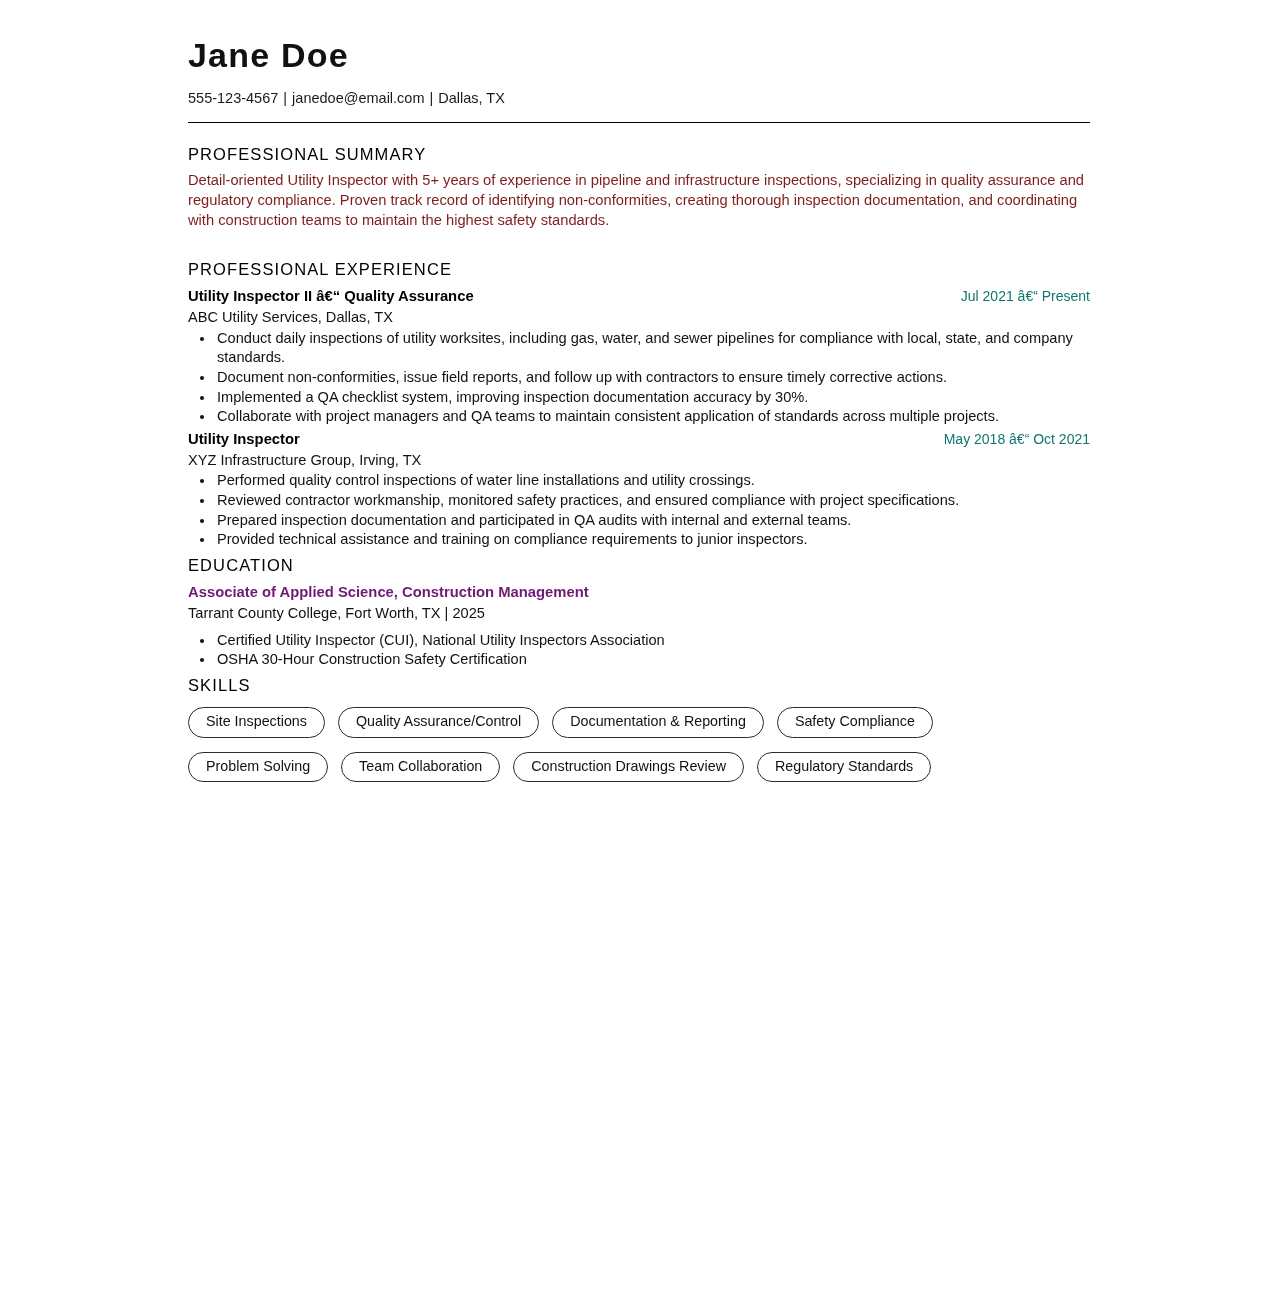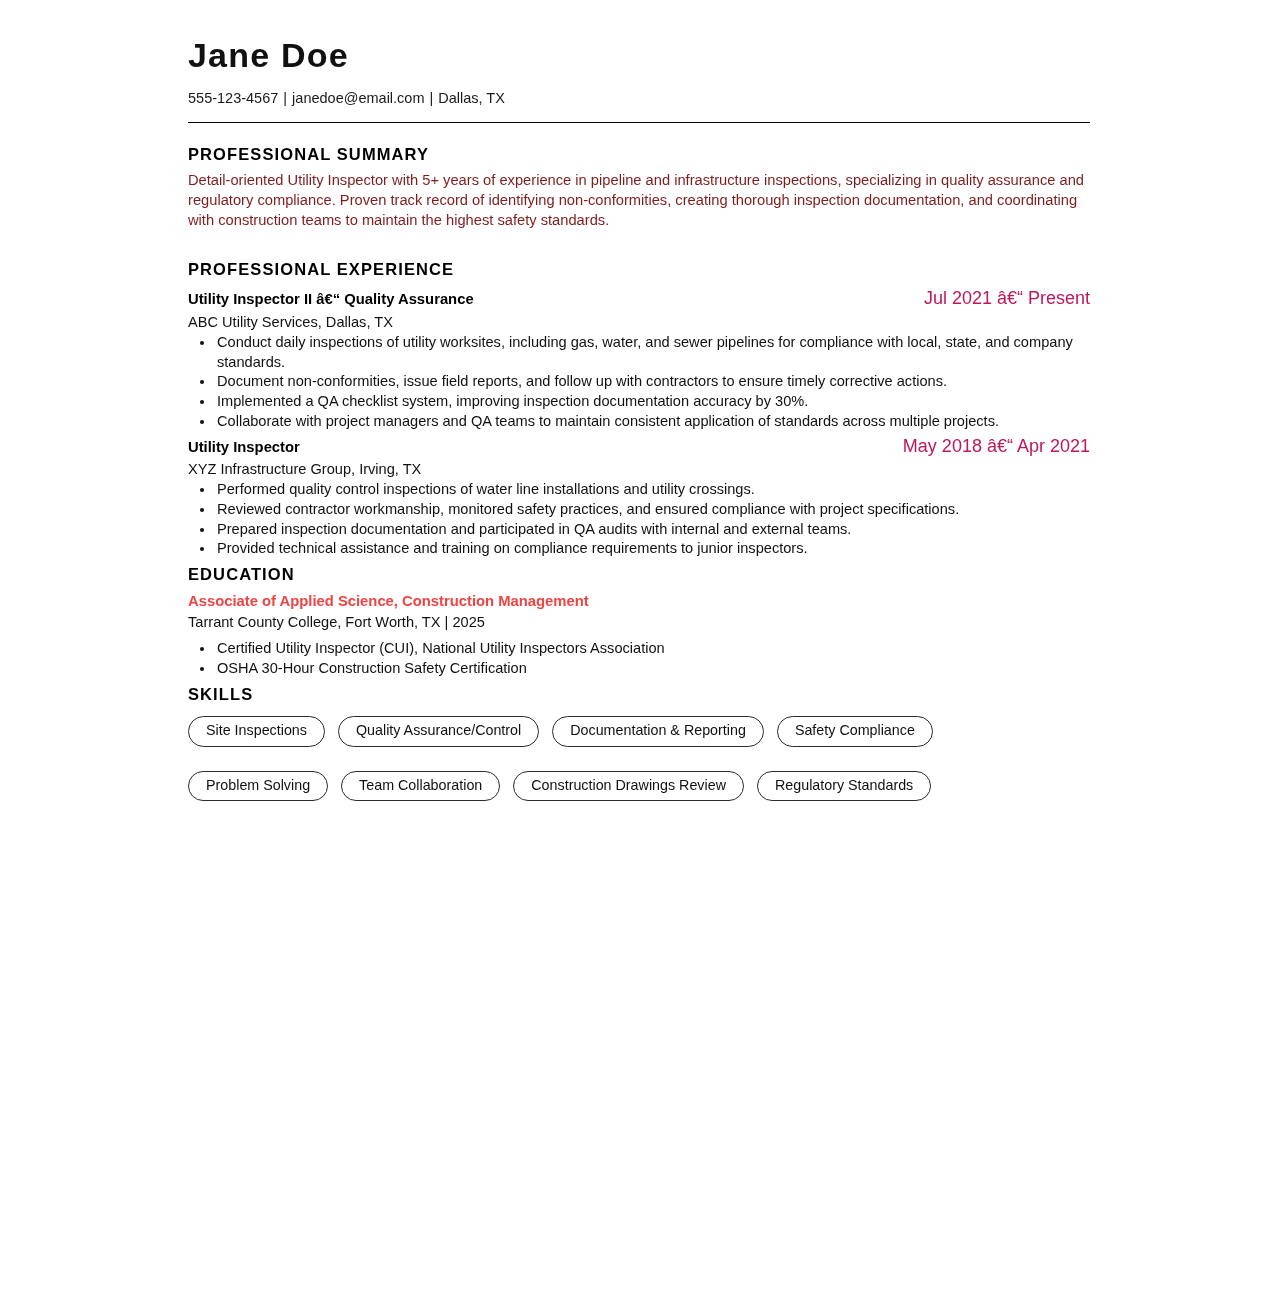--- a/index.html
+++ b/index.html
@@ -52,21 +52,21 @@
     margin: 0 0 22px 0;
     width: 100%;
   }
 
   
   .section {
     margin-bottom: 6px;
   }
   .section-title {
     font-size: 16.5px;
-    font-weight: bold;
+    font-weight: normal;
     letter-spacing: 1.1px;
     margin: 0 0 7px 0;
     color: #000000;
   }
   .section-gap-lg { margin-top: 30px; }
   .section-gap-md { }
 
   .summary-text {
     font-size: 14.7px;
     line-height: 1.35;
@@ -83,22 +83,22 @@
     align-items: baseline;
     gap: 8px;
   }
   .job-title {
     font-size: 14.8px;
     font-weight: bold;
     color: #000000;
     line-height: 1.4;
   }
   .job-dates {
-    font-size: 18px;
-    color: #be185d;
+    font-size: 14px;
+    color: #0f766e;
     line-height: 1.4;
     white-space: nowrap;
   }
   .job-company {
     font-size: 14.6px;
     color: #111111;
     line-height: 1.4;
     margin-bottom: 1px;
   }
   ul.bullets {
@@ -112,33 +112,33 @@
     color: #111111;
     margin: 0;
     padding-left: 2px;
   }
 
   
   .edu-degree {
     font-size: 14.8px;
     font-weight: bold;
     line-height: 1.45;
-    color: #ef4444;
+    color: #701a75;
   }
   .edu-school {
     font-size: 14.6px;
     line-height: 1.45;
     color: #111111;
   }
 
   
   .skills-wrap {
     display: flex;
     flex-wrap: wrap;
-    gap: 24px 13px;
+    gap: 14px 13px;
     margin-top: 12px;
     max-width: 800px;
   }
   .skill-chip {
     border: 1px solid #2b2b2b;
     border-radius: 16px;
     padding: 6px 17px 7px 17px;
     font-size: 14.3px;
     line-height: 1.1;
     color: #111111;
@@ -178,21 +178,21 @@
           <li>Conduct daily inspections of utility worksites, including gas, water, and sewer pipelines for compliance with local, state, and company standards.</li>
           <li>Document non-conformities, issue field reports, and follow up with contractors to ensure timely corrective actions.</li>
           <li>Implemented a QA checklist system, improving inspection documentation accuracy by 30%.</li>
           <li>Collaborate with project managers and QA teams to maintain consistent application of standards across multiple projects.</li>
         </ul>
       </div>
 
       <div class="job">
         <div class="job-head">
           <span class="job-title">Utility Inspector</span>
-          <span class="job-dates">May 2018 â€“ Apr 2021</span>
+          <span class="job-dates">May 2018 â€“ Oct 2021</span>
         </div>
         <div class="job-company">XYZ Infrastructure Group, Irving, TX</div>
         <ul class="bullets">
           <li>Performed quality control inspections of water line installations and utility crossings.</li>
           <li>Reviewed contractor workmanship, monitored safety practices, and ensured compliance with project specifications.</li>
           <li>Prepared inspection documentation and participated in QA audits with internal and external teams.</li>
           <li>Provided technical assistance and training on compliance requirements to junior inspectors.</li>
         </ul>
       </div>
     </div>

